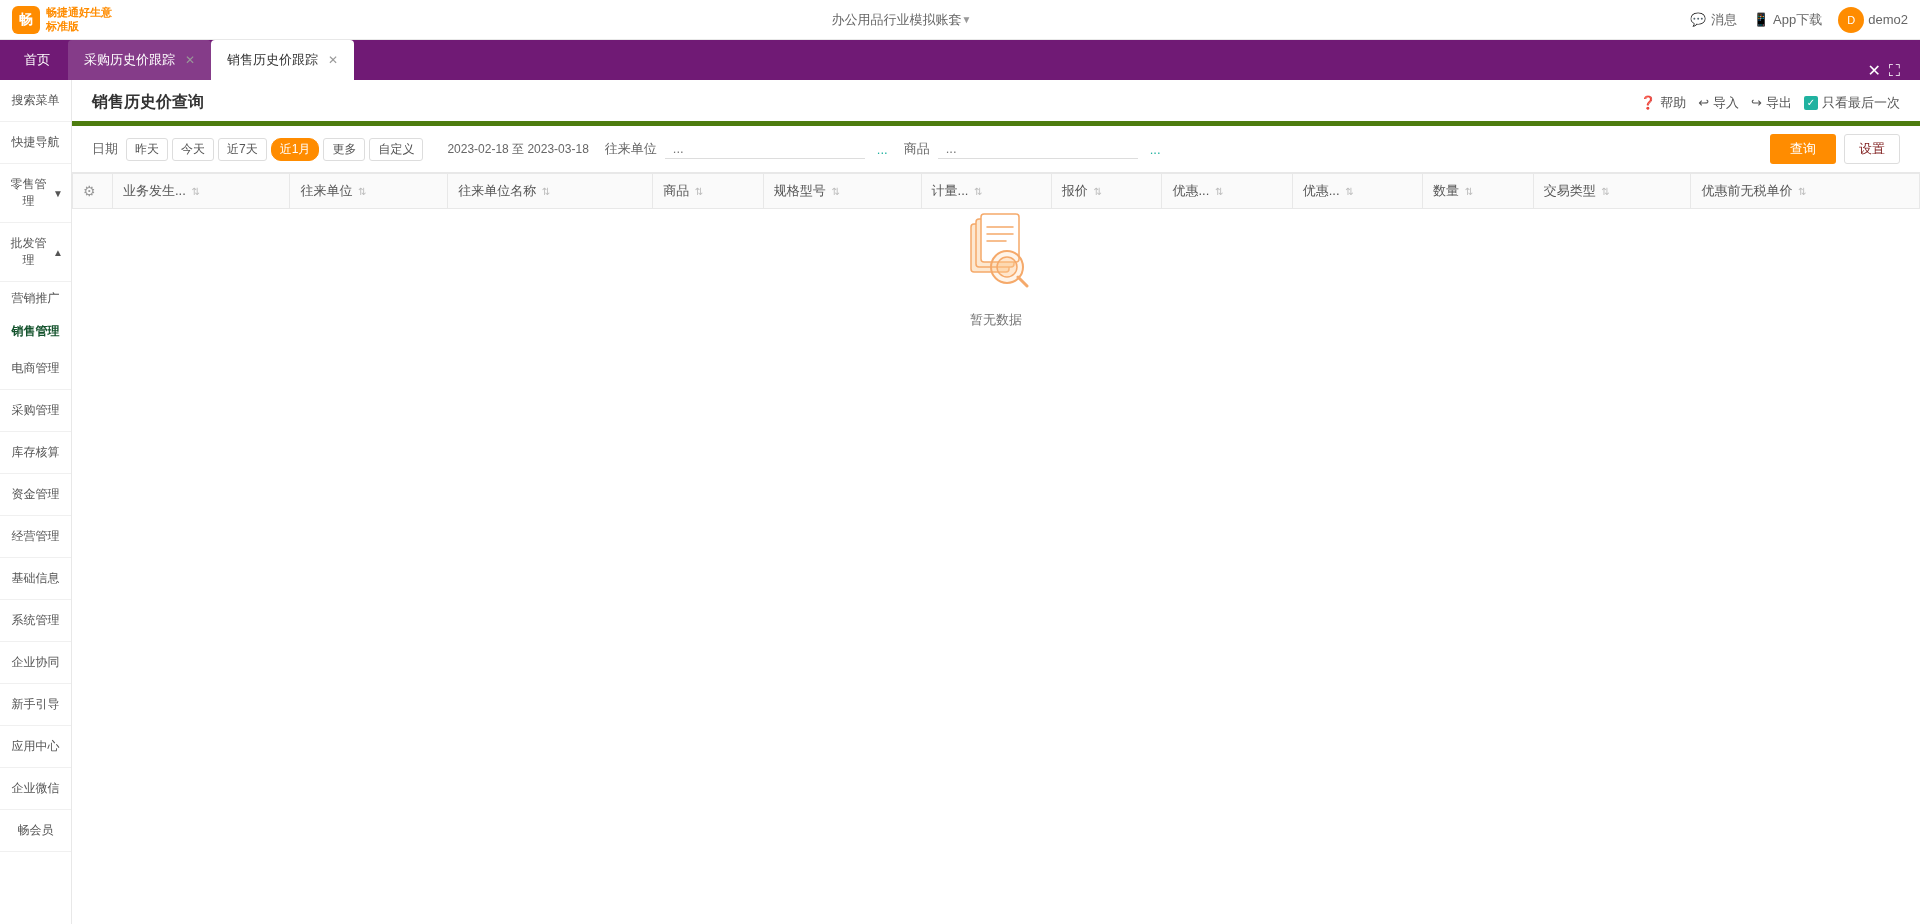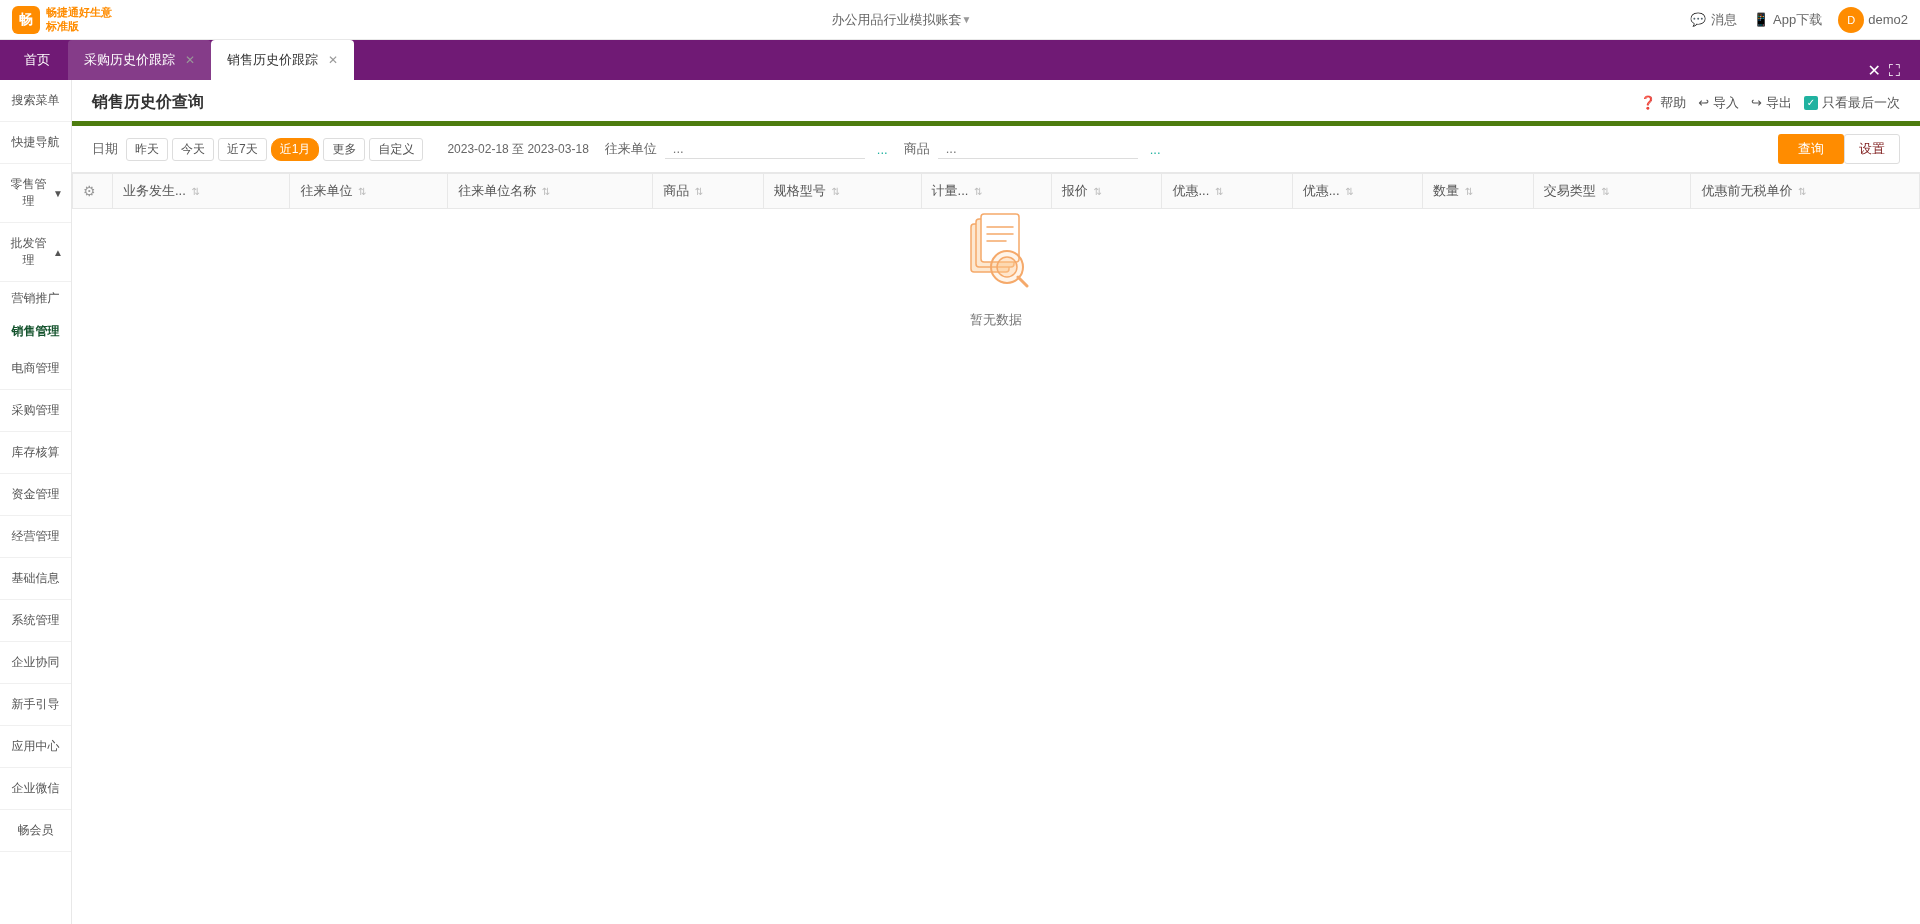--- a/index.html
+++ b/index.html
@@ -227,21 +227,21 @@
       <div class="filter-group">
         <span class="filter-label">往来单位</span>
         <input class="filter-input" type="text" placeholder="..." style="">
         <span class="filter-ellipsis">...</span>
       </div>
       <div class="filter-group">
         <span class="filter-label">商品</span>
         <input class="filter-input" type="text" placeholder="..." style="">
         <span class="filter-ellipsis">...</span>
       </div>
-      <div style="margin-left: auto; display: flex; align-items: center;">
+      <div style="margin-left: auto; display: flex; gap: 8px; align-items: center;">
         <button class="query-btn">查询</button>
         <button class="settings-btn">设置</button>
       </div>
     </div>
 
     <div class="table-container">
       <table class="data-table">
         <thead>
           <tr>
             <th class="settings-col">

